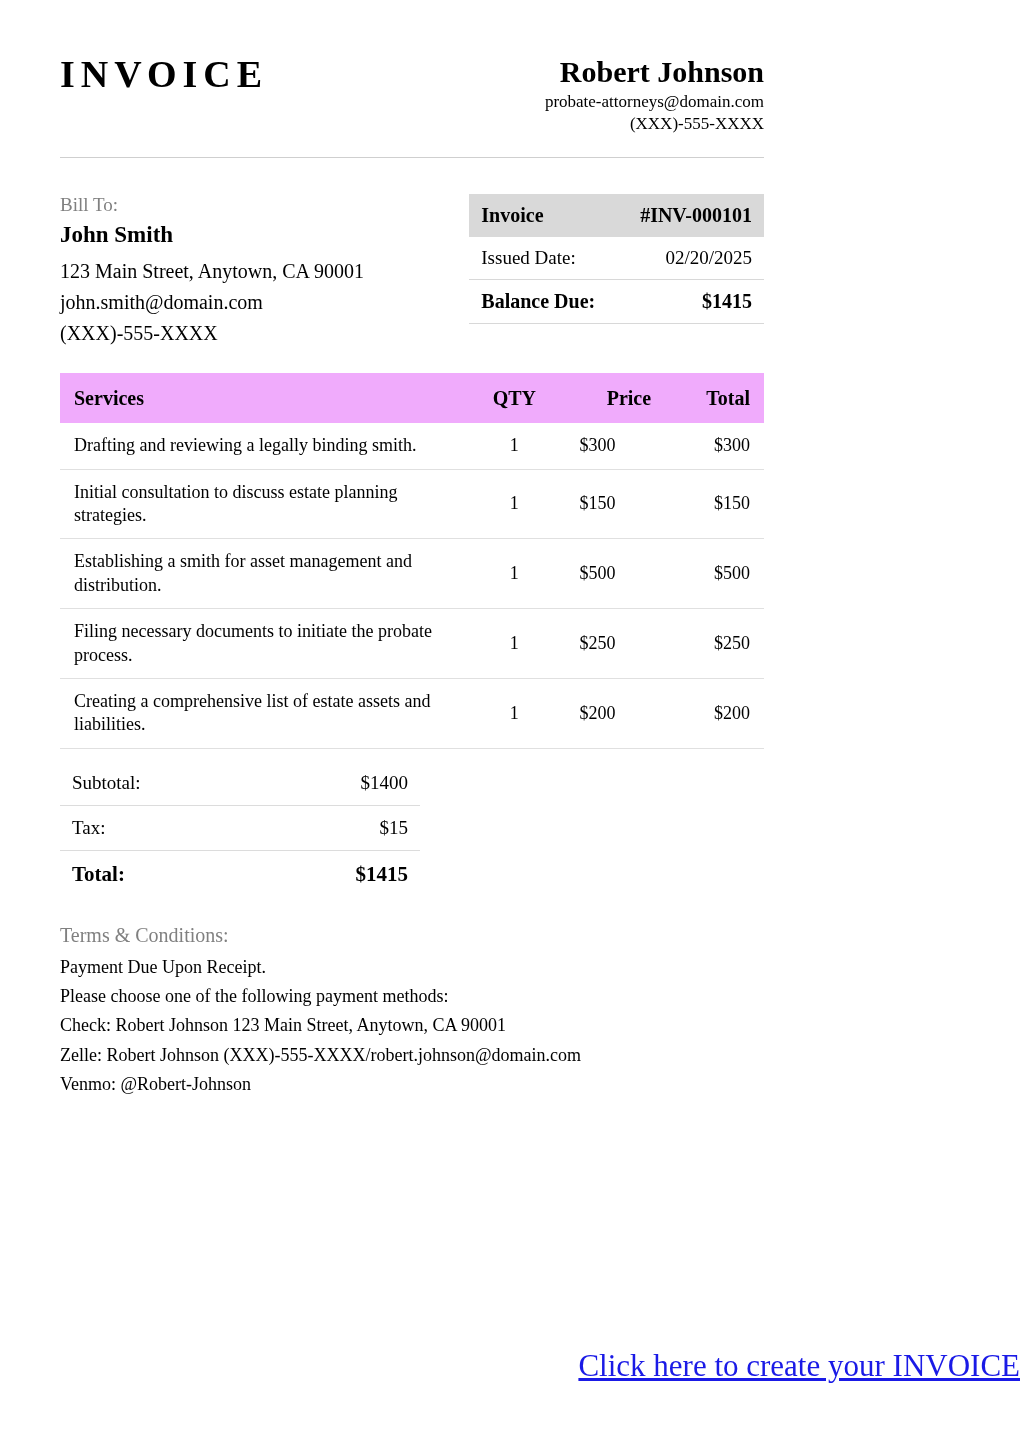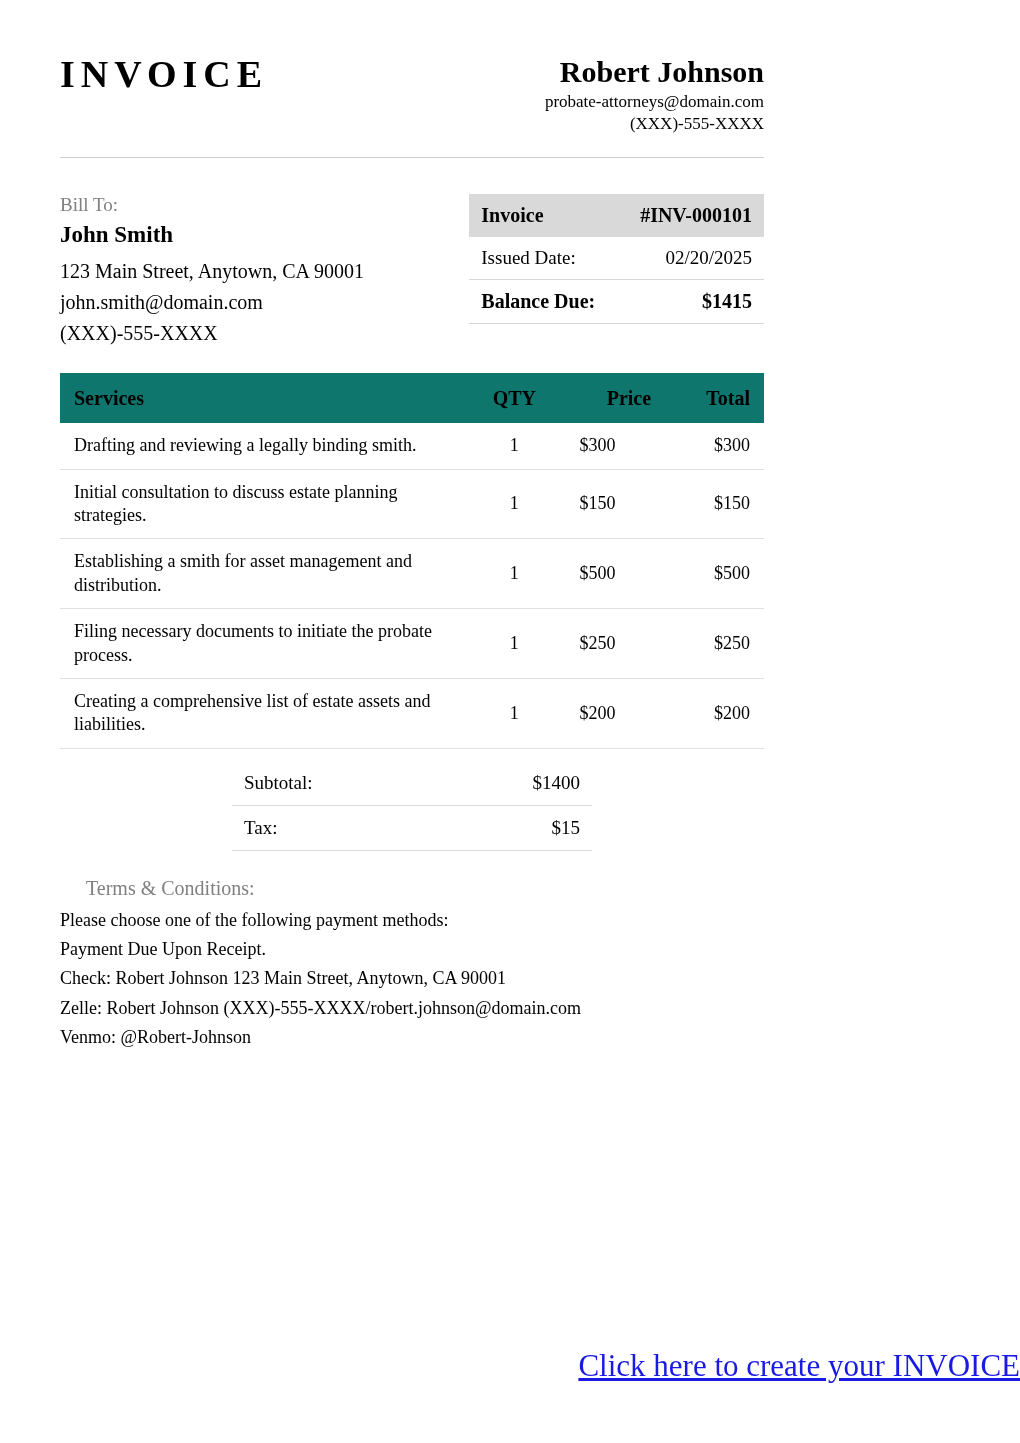--- a/index.html
+++ b/index.html
@@ -100,21 +100,21 @@
     font-size: 20px;
   }
 
   
   .services {
     width: 100%;
     border-collapse: collapse;
     margin-top: 24px;
   }
   .services thead td {
-    background: #0f766e;
+    background: #f0abfc;
     font-weight: bold;
     font-size: 20px;
     padding: 12px 14px;
   }
   .services tbody td {
     padding: 11px 14px;
     font-size: 18px;
     border-bottom: 1px solid #e0e0e0;
     vertical-align: middle;
   }
@@ -122,21 +122,21 @@
   .services td.qty { width: 80px; text-align: center; }
   .services td.price { width: 130px; text-align: left; padding-left: 18px;}
   .services td.total { text-align: right; }
   .services thead td.qty { text-align: center; }
   .services thead td.price { text-align: center; padding-left: 18px;}
   .services thead td.total { text-align: center; }
 
   
   .totals-wrap {
     display: flex;
-    justify-content: center;
+    justify-content: flex-start;
     margin-top: 12px;
   }
   .totals {
     width: 360px;
     border-collapse: collapse;
   }
   .totals td {
     padding: 11px 12px;
     font-size: 19px;
     border-bottom: 1px solid #dcdcdc;
@@ -149,21 +149,20 @@
   }
 
   
   .terms {
     margin-top: 26px;
   }
   .terms-title {
     color: #808080;
     font-size: 20px;
     margin-bottom: 6px;
-    margin-left: 26px;
   }
   .terms-line {
     font-size: 18px;
     line-height: 1.63;
   }
 
   
   .cta {
     position: absolute;
     left: 0;
@@ -269,28 +268,32 @@
     <table class="totals">
       <tbody>
         <tr>
           <td>Subtotal:</td>
           <td class="right">$1400</td>
         </tr>
         <tr>
           <td>Tax:</td>
           <td class="right">$15</td>
         </tr>
+        <tr class="grand">
+          <td>Total:</td>
+          <td class="right">$1415</td>
+        </tr>
       </tbody>
     </table>
   </div>
 
   <div class="terms">
     <div class="terms-title">Terms &amp; Conditions:</div>
+    <div class="terms-line">Payment Due Upon Receipt.</div>
     <div class="terms-line">Please choose one of the following payment methods:</div>
-    <div class="terms-line">Payment Due Upon Receipt.</div>
     <div class="terms-line">Check: Robert Johnson 123 Main Street, Anytown, CA 90001</div>
     <div class="terms-line">Zelle: Robert Johnson (XXX)-555-XXXX/robert.johnson@domain.com</div>
     <div class="terms-line">Venmo: @Robert-Johnson</div>
   </div>
 
 </div>
 
 <div class="cta">
   <a href="#">Click here to create your INVOICE</a>
 </div>

